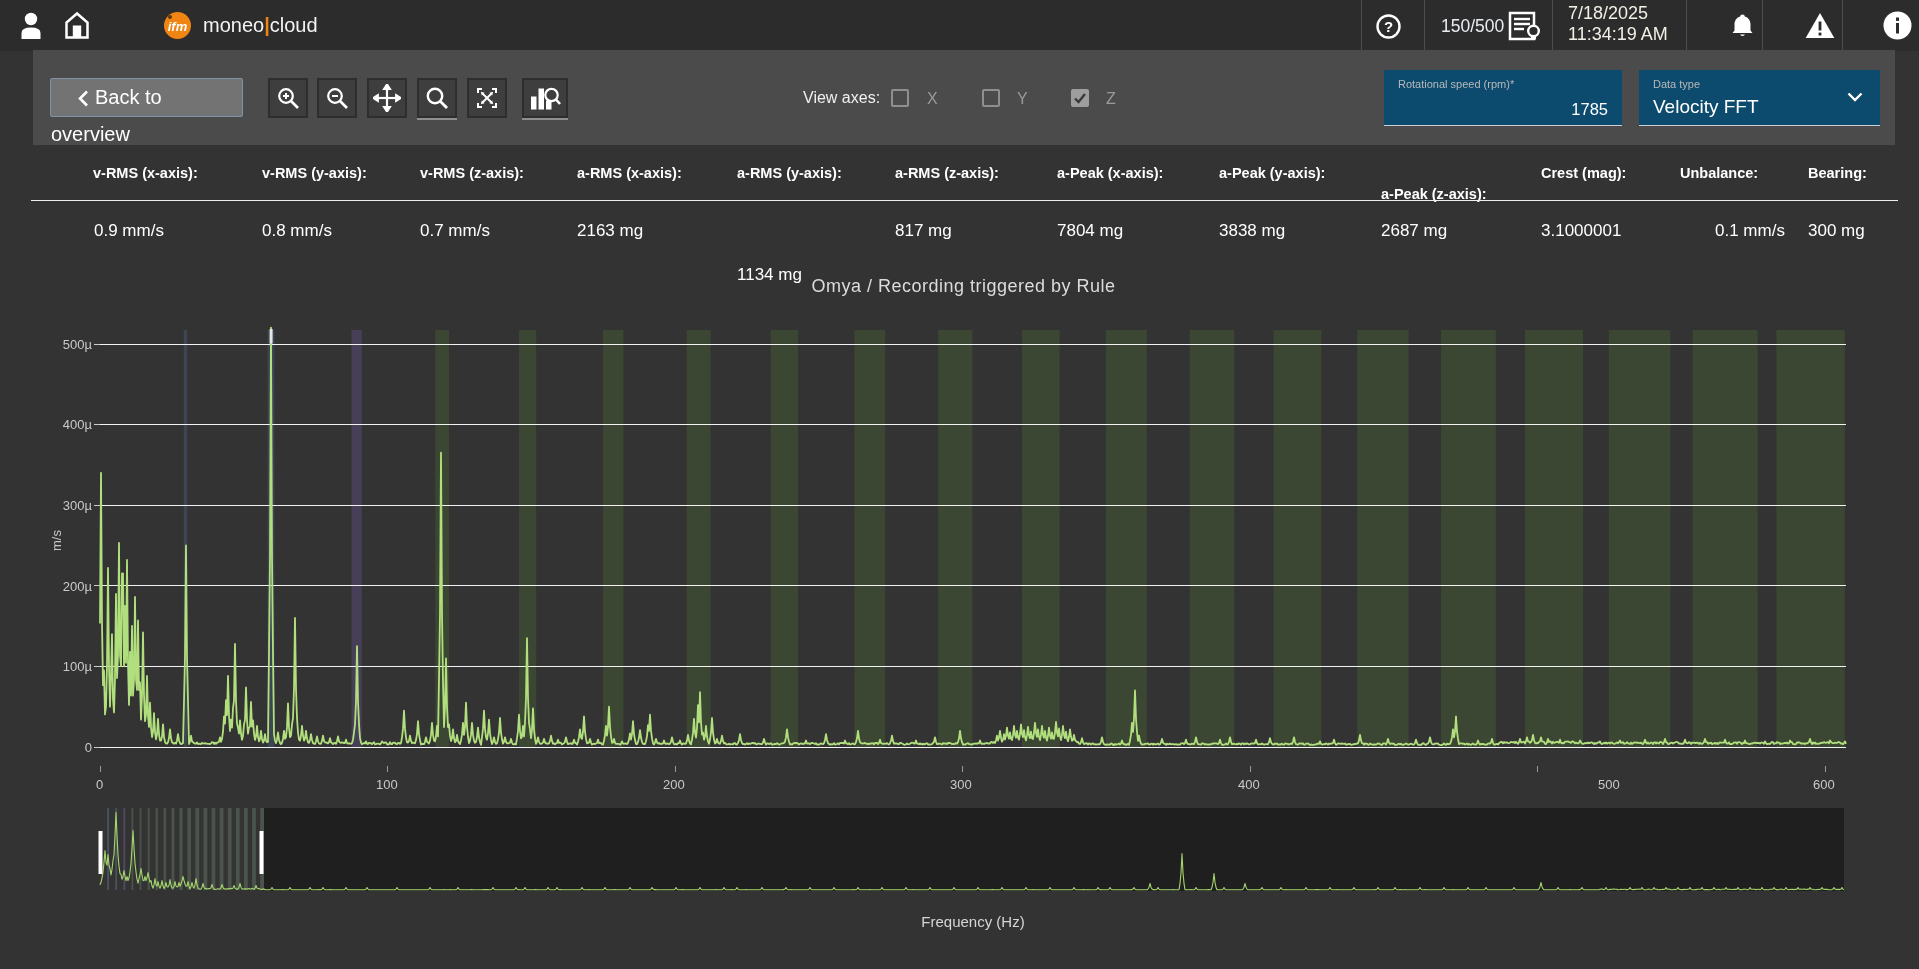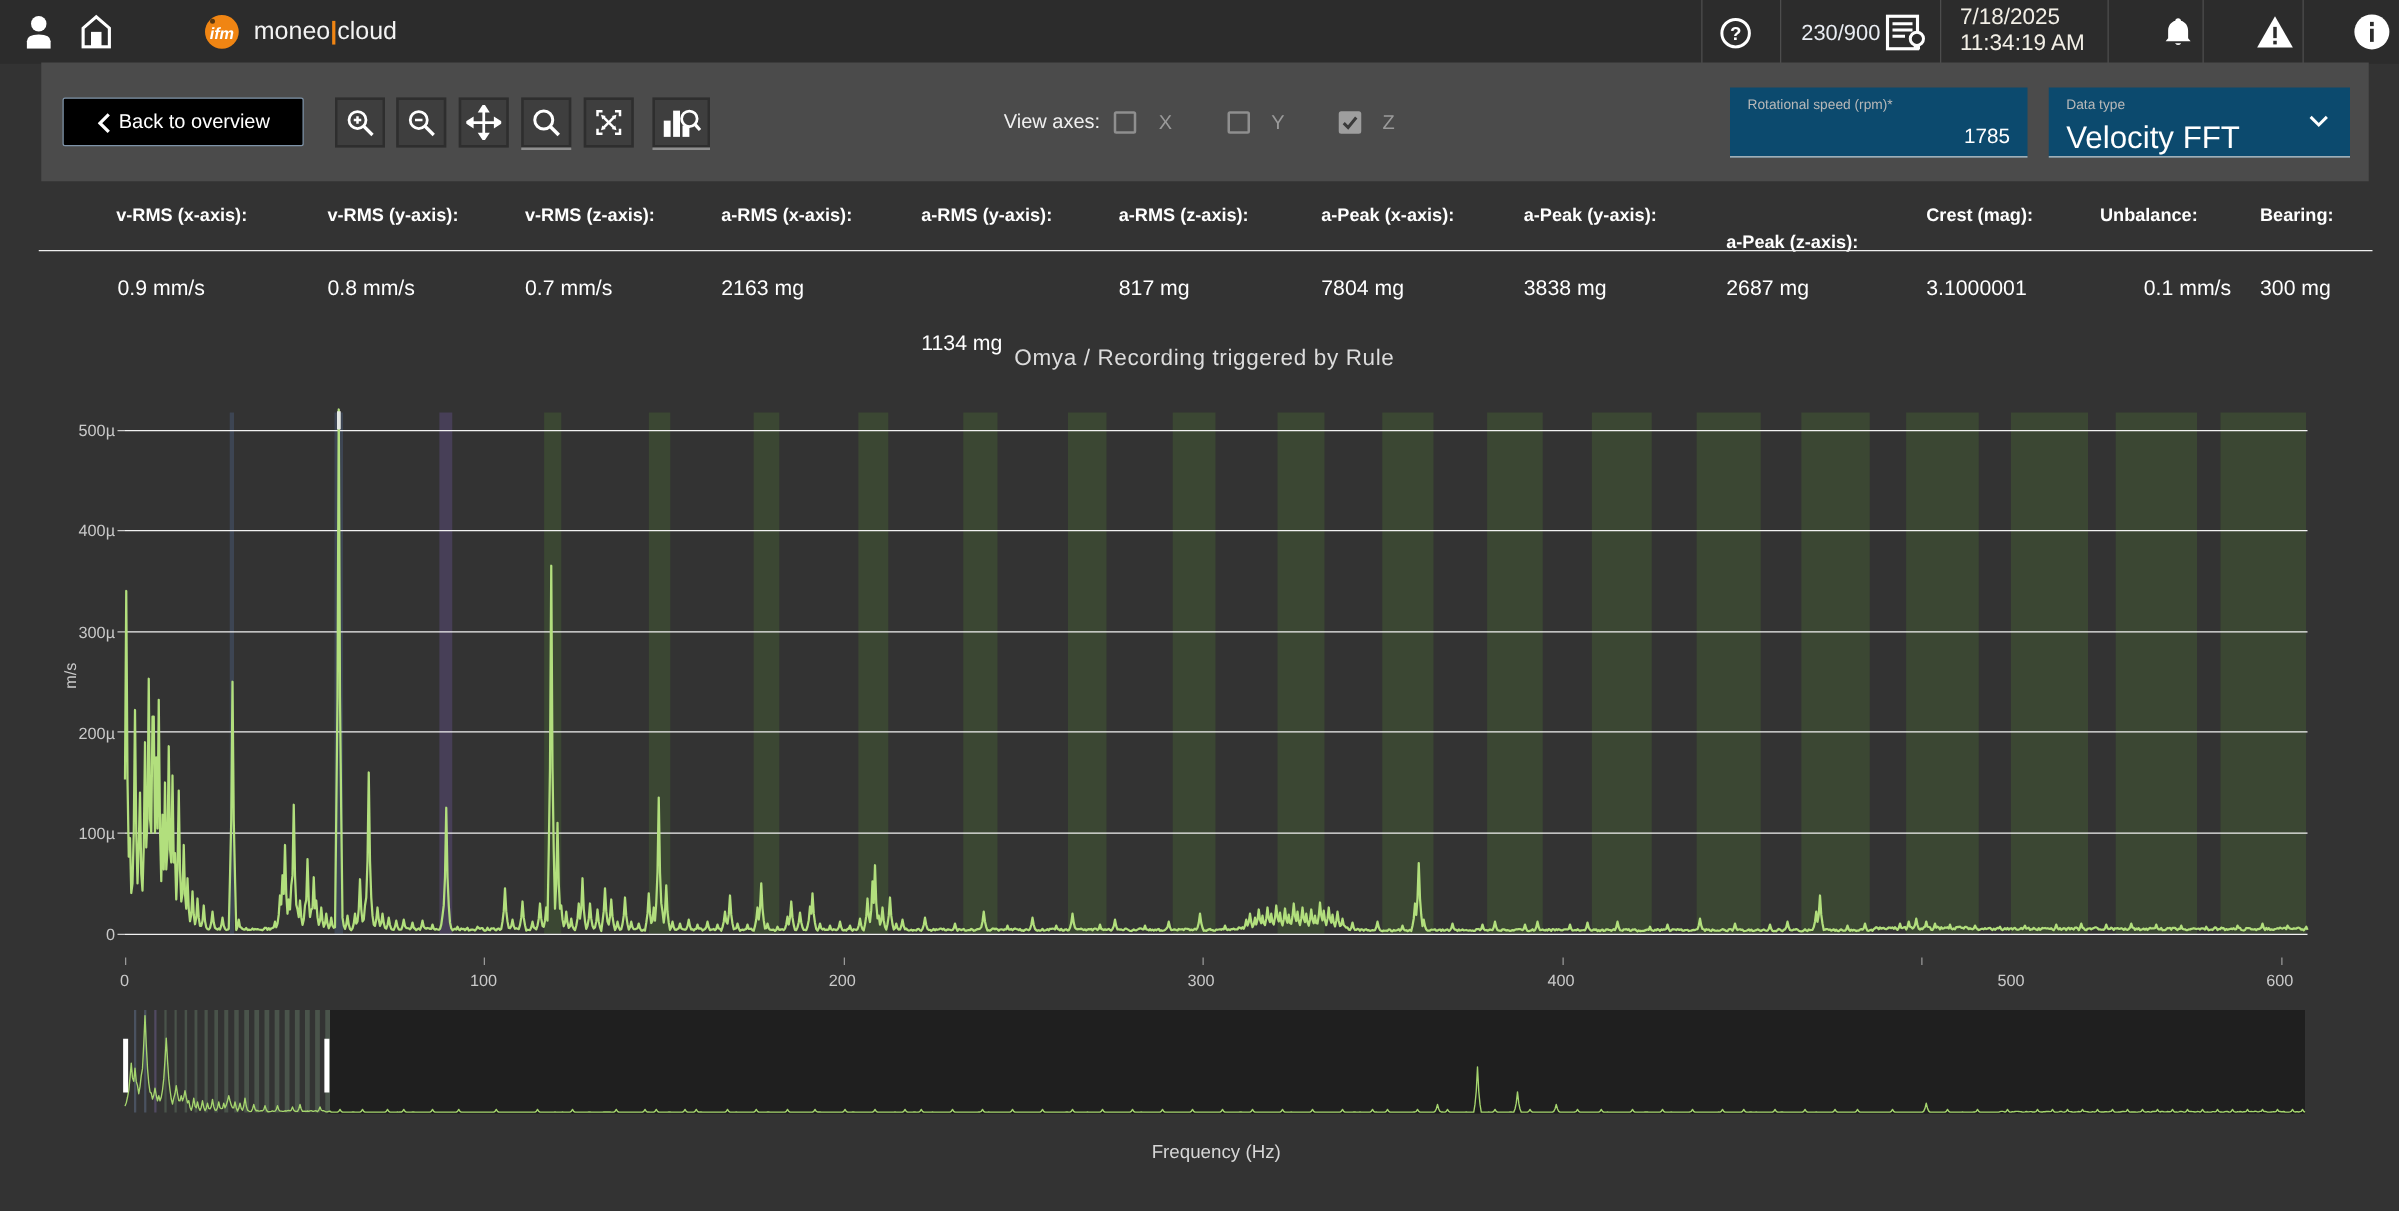--- a/index.html
+++ b/index.html
@@ -7,22 +7,22 @@
               font-family:"Liberation Sans", sans-serif; }
   .abs { position:absolute; }
   #topbar { position:absolute; left:0; top:0; width:1919px; height:51px; background:#2c2c2c; }
   .sep { position:absolute; top:0; width:1px; height:51px; background:#4d4d4d; }
   #panel { position:absolute; left:33px; top:50px; width:1862px; height:95px; background:#4b4b4b; }
   .ibtn { position:absolute; top:28px; width:40px; height:40px; background:#3e3e3e;
           border:2px solid #2e2e2e; }
   .ibtn svg { position:absolute; left:50%; top:50%; transform:translate(-50%,-50%); }
   .under { position:absolute; top:68px; height:2px; background:#8f8f8f; }
   #backbtn { position:absolute; left:17px; top:28px; width:193px; height:39px;
-             background:#000000; border:1px solid #7e93a8; border-radius:2px;
-             color:#ffffff; font-size:16px; line-height:37px; text-align:left; }
+             background:#737373; border:1px solid #7e93a8; border-radius:2px;
+             color:#ffffff; font-size:20px; line-height:37px; text-align:left; }
   .cb { position:absolute; top:39px; width:18px; height:18px; border:2px solid #8f8f8f; border-radius:2px; }
   .cblab { position:absolute; top:40px; font-size:16px; color:#9a9a9a; }
   .inbox { position:absolute; top:20px; height:56px; background:#0c4a6e;
            border-bottom:1px solid #cfcfcf; }
   .inlab { position:absolute; left:14px; top:8px; font-size:11px; color:#b9b9b9; }
   .hdr { position:absolute; font-size:14.5px; font-weight:bold; color:#ffffff; white-space:nowrap; }
   .val { position:absolute; font-size:17px; color:#ffffff; white-space:nowrap; }
   .axlab { position:absolute; font-size:13px; color:#c9c9c9; white-space:nowrap; }
 </style>
 </head>
@@ -174,21 +174,21 @@
   <div class="sep" style="left:1552px;"></div>
   <div class="sep" style="left:1686px;"></div>
   <div class="sep" style="left:1762px;"></div>
   <div class="sep" style="left:1842px;"></div>
 
   <svg class="abs" style="left:1376px;top:14px;" width="25" height="25" viewBox="0 0 25 25">
     <circle cx="12.5" cy="12.5" r="11" fill="none" stroke="#ffffff" stroke-width="2.4"></circle>
     <text x="12.5" y="18" text-anchor="middle" font-size="15" font-weight="bold" fill="#ffffff" font-family="Liberation Sans">?</text>
   </svg>
 
-  <div class="abs" style="left:1441px;top:16px;font-size:17.5px;color:#e9edf3;">230/900</div>
+  <div class="abs" style="left:1441px;top:16px;font-size:17.5px;color:#e9edf3;">150/500</div>
 
   <svg class="abs" style="left:1508px;top:11px;" width="34" height="32" viewBox="0 0 34 32">
     <rect x="2" y="2" width="24" height="26" fill="none" stroke="#ffffff" stroke-width="2.5"></rect>
     <line x1="6" y1="8" x2="22" y2="8" stroke="#ffffff" stroke-width="2.4"></line>
     <line x1="6" y1="13" x2="22" y2="13" stroke="#ffffff" stroke-width="2.4"></line>
     <line x1="6" y1="18" x2="16" y2="18" stroke="#ffffff" stroke-width="2.4"></line>
     <path d="M23 29 L25.5 26 L28 29 L28 24 L23 24 Z" fill="#ffffff"></path>
     <circle cx="25.5" cy="20" r="5.3" fill="#2c2c2c" stroke="#ffffff" stroke-width="2.4"></circle>
   </svg>
 
@@ -294,18 +294,18 @@
     </svg>
   </div>
   <div class="cblab" style="left:1073px;">Z</div>
 
   <div class="inbox" style="left:1351px; width:238px;">
     <div class="inlab">Rotational speed (rpm)*</div>
     <div style="position:absolute; right:14px; top:30px; font-size:16.5px; color:#ffffff;">1785</div>
   </div>
   <div class="inbox" style="left:1606px; width:241px;">
     <div class="inlab">Data type</div>
-    <div style="position:absolute; left:14px; top:26px; font-size:25px; color:#ffffff;">Velocity FFT</div>
+    <div style="position:absolute; left:14px; top:26px; font-size:19px; color:#ffffff;">Velocity FFT</div>
     <svg style="position:absolute; left:208px; top:22px;" width="16" height="10" viewBox="0 0 16 10">
       <path d="M1.5 1.5 L8 8 L14.5 1.5" fill="none" stroke="#ffffff" stroke-width="2.4"></path>
     </svg>
   </div>
 </div>
 
 </body></html>

